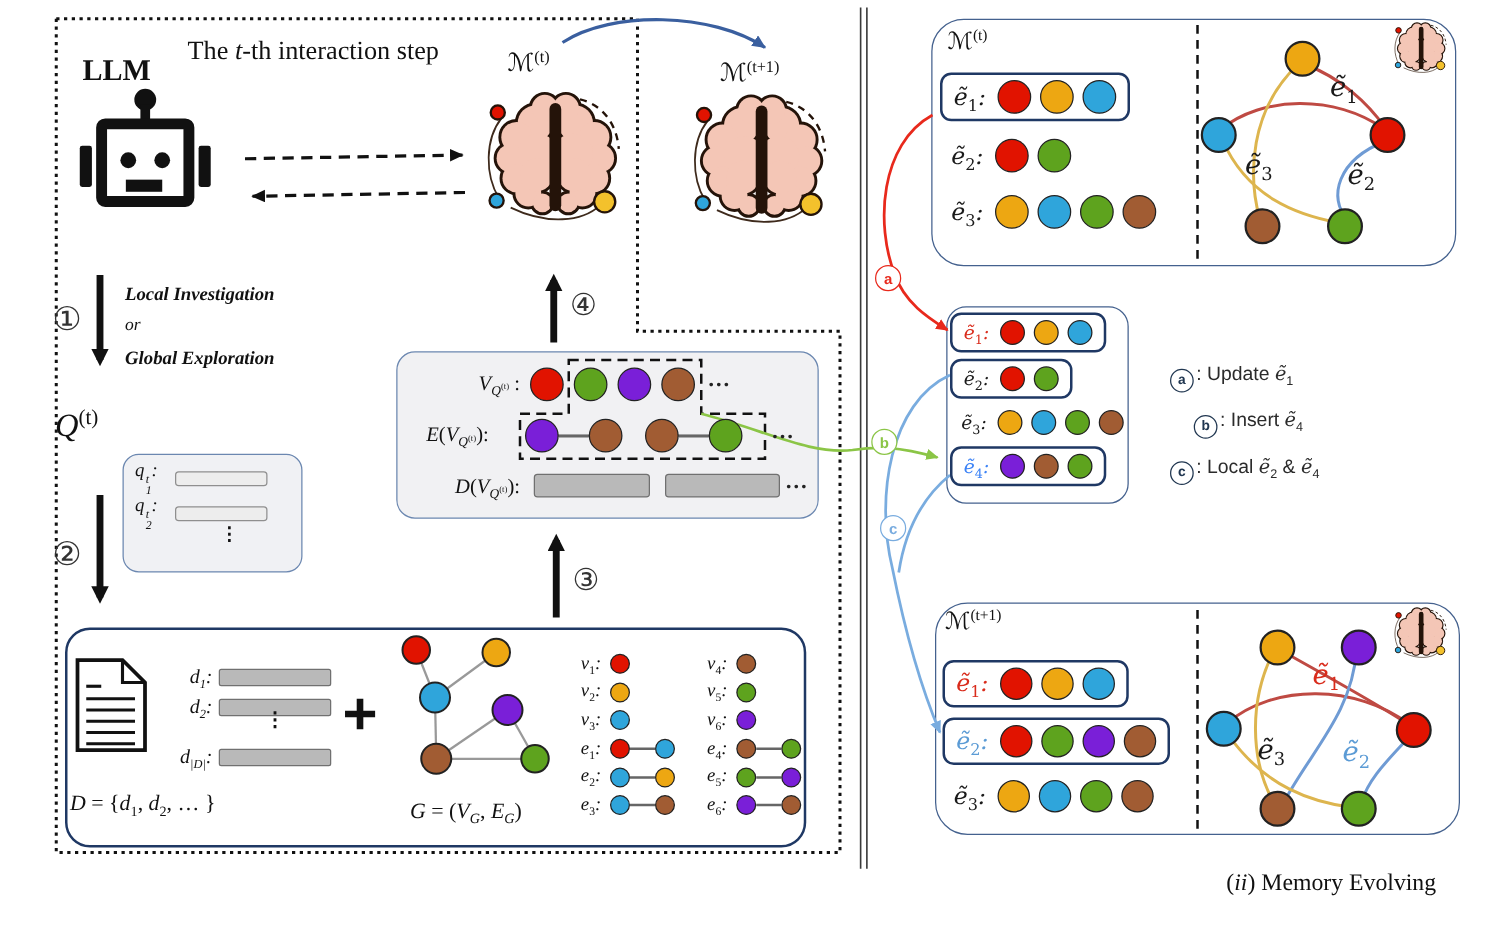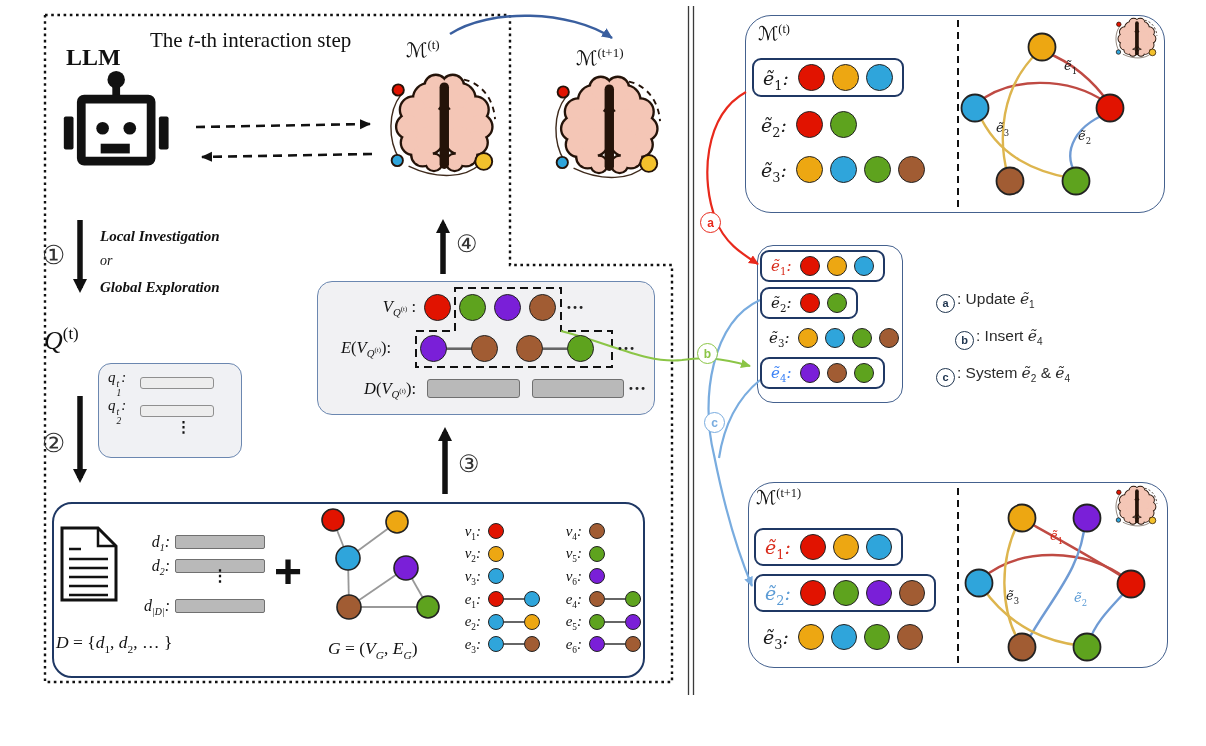--- a/index.html
+++ b/index.html
@@ -31,21 +31,21 @@
   .dlab sub{font-style:italic;font-size:62%;}
   .dbar{width:88px;height:12px;background:#b9b9b9;border:1px solid #707070;border-radius:2px;}
   .ss{display:inline-flex;flex-direction:column;vertical-align:-5px;margin-left:1px;}
   .ss span{font-size:9.5px;line-height:8.5px;font-style:italic;}
   .clet{display:inline-flex;width:17px;height:17px;border:1.5px solid #203650;border-radius:50%;
         align-items:center;justify-content:center;font:700 11px "Liberation Sans",sans-serif;
         font-style:normal;margin-right:2px;vertical-align:-3px;color:#203650;}
   .cbadge{position:absolute;z-index:3;width:19px;height:19px;border-radius:50%;border:1.8px solid currentColor;
         display:flex;align-items:center;justify-content:center;font:700 12px "Liberation Sans",sans-serif;background:#fff;}
   .ellip{font-weight:700;letter-spacing:1px;font-size:18px;color:#222;}
-  .glabel{font-family:"DejaVu Serif",serif;font-style:italic;font-size:13px;}
+  .glabel{font-family:"DejaVu Serif",serif;font-style:italic;font-size:22px;}
   .glabel sub{font-style:normal;}
   .legend-line{position:absolute;z-index:2;font-family:"Liberation Sans",sans-serif;font-size:15.5px;color:#2b2b2b;white-space:nowrap;}
   .legend-line i{font-family:"DejaVu Serif",serif;}
 </style>
 </head>
 <body>
 
 <div class="canvas">
 
   <div class="box" style="left:98px;top:363px;width:144px;height:95px;border:1.5px solid #6b87b0;border-radius:13px;background:#f0f1f4;"></div>
@@ -460,26 +460,27 @@
         <span class="mem-label" style="color: rgb(26, 26, 26);"><i>ẽ</i><sub>3</sub>:</span>
         <span class="dot" style="height: 26px; width: 26px; background: rgb(237, 167, 18);"></span>
         <span class="dot" style="height: 26px; width: 26px; background: rgb(47, 165, 219);"></span>
         <span class="dot" style="height: 26px; width: 26px; background: rgb(94, 163, 30);"></span>
         <span class="dot" style="height: 26px; width: 26px; background: rgb(161, 92, 51);"></span>
       </div>
     </div>
 
   <div class="legend-line" style="left:936px;top:290px;"><span class="clet">a</span><span>: Update </span><i>ẽ</i><sub>1</sub></div>
   <div class="legend-line" style="left:936px;top:327px;margin-left:19px;"><span class="clet">b</span><span>: Insert </span><i>ẽ</i><sub>4</sub></div>
-  <div class="legend-line" style="left:936px;top:364px;"><span class="clet">c</span><span>: System </span><i>ẽ</i><sub>2</sub><span> &amp; </span><i>ẽ</i><sub>4</sub></div>
+  <div class="legend-line" style="left:936px;top:364px;"><span class="clet">c</span><span>: Local </span><i>ẽ</i><sub>2</sub><span> &amp; </span><i>ẽ</i><sub>4</sub></div>
 
   <div class="cbadge" style="left: 700px; top: 212px; color: rgb(232, 41, 28);">a</div>
   <div class="cbadge" style="left: 697px; top: 343px; color: rgb(139, 197, 70);">b</div>
   <div class="cbadge" style="left: 704px; top: 412px; color: rgb(121, 172, 223);">c</div>
 
   <div class="txt glabel" style="left: 1064px; top: 58px; color: rgb(26, 26, 26);"><i>ẽ</i><sub>1</sub></div>
   <div class="txt glabel" style="left: 996px; top: 120px; color: rgb(26, 26, 26);"><i>ẽ</i><sub>3</sub></div>
   <div class="txt glabel" style="left: 1078px; top: 128px; color: rgb(26, 26, 26);"><i>ẽ</i><sub>2</sub></div>
   <div class="txt glabel" style="left: 1050px; top: 528px; color: rgb(217, 43, 27);"><i>ẽ</i><sub>1</sub></div>
   <div class="txt glabel" style="left: 1006px; top: 588px; color: rgb(26, 26, 26);"><i>ẽ</i><sub>3</sub></div>
   <div class="txt glabel" style="left: 1074px; top: 590px; color: rgb(91, 155, 213);"><i>ẽ</i><sub>2</sub></div>
 
+  <div class="txt serif" style="left:945px;top:696px;width:240px;text-align:center;font-size:19px;"><span>(</span><i>ii</i><span>) Memory Evolving</span></div>
 </div>
 
 </body></html>

